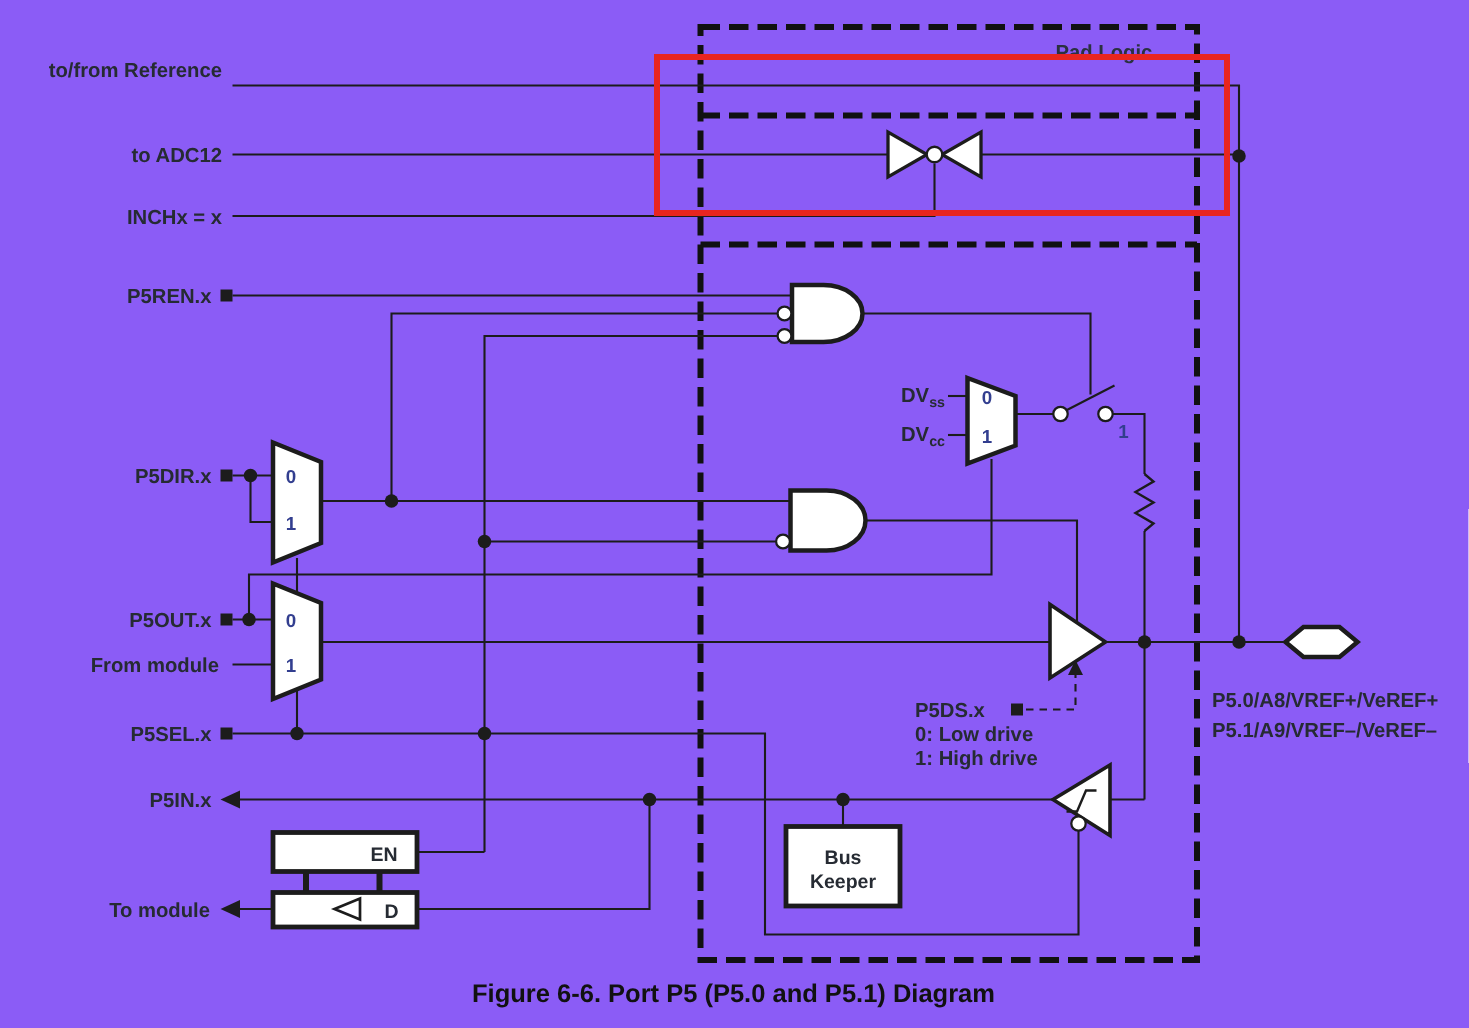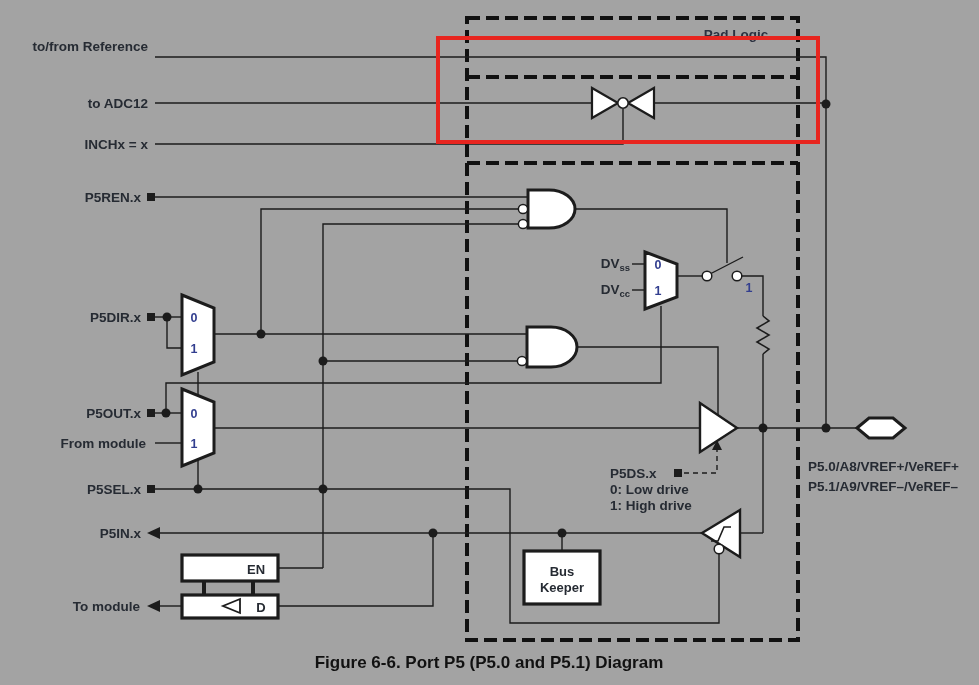--- a/index.html
+++ b/index.html
@@ -1,16 +1,16 @@
 <!DOCTYPE html>
 <html><head>
 <meta charset="utf-8">
 <style>
   html,body{margin:0;padding:0;background:#ffffff;}
-  .page{position:relative;width:979px;height:685px;background:#a3a3a3;overflow:hidden;
+  .page{position:relative;width:979px;height:685px;background:#8b5cf6;overflow:hidden;
         font-family:"Liberation Sans",sans-serif;}
   svg{display:block;}
   text{font-family:"Liberation Sans",sans-serif;font-weight:bold;fill:#262b33;}
   .lbl{font-size:13.5px;}
   .digit{font-size:12.5px;fill:#323e8f;}
   .cap{font-size:17px;fill:#111;}
   .padlogic{font-size:13.5px;fill:#2b3140;}
   .boxtext{font-size:13px;}
   .sub{font-size:9.5px;}
 </style>

